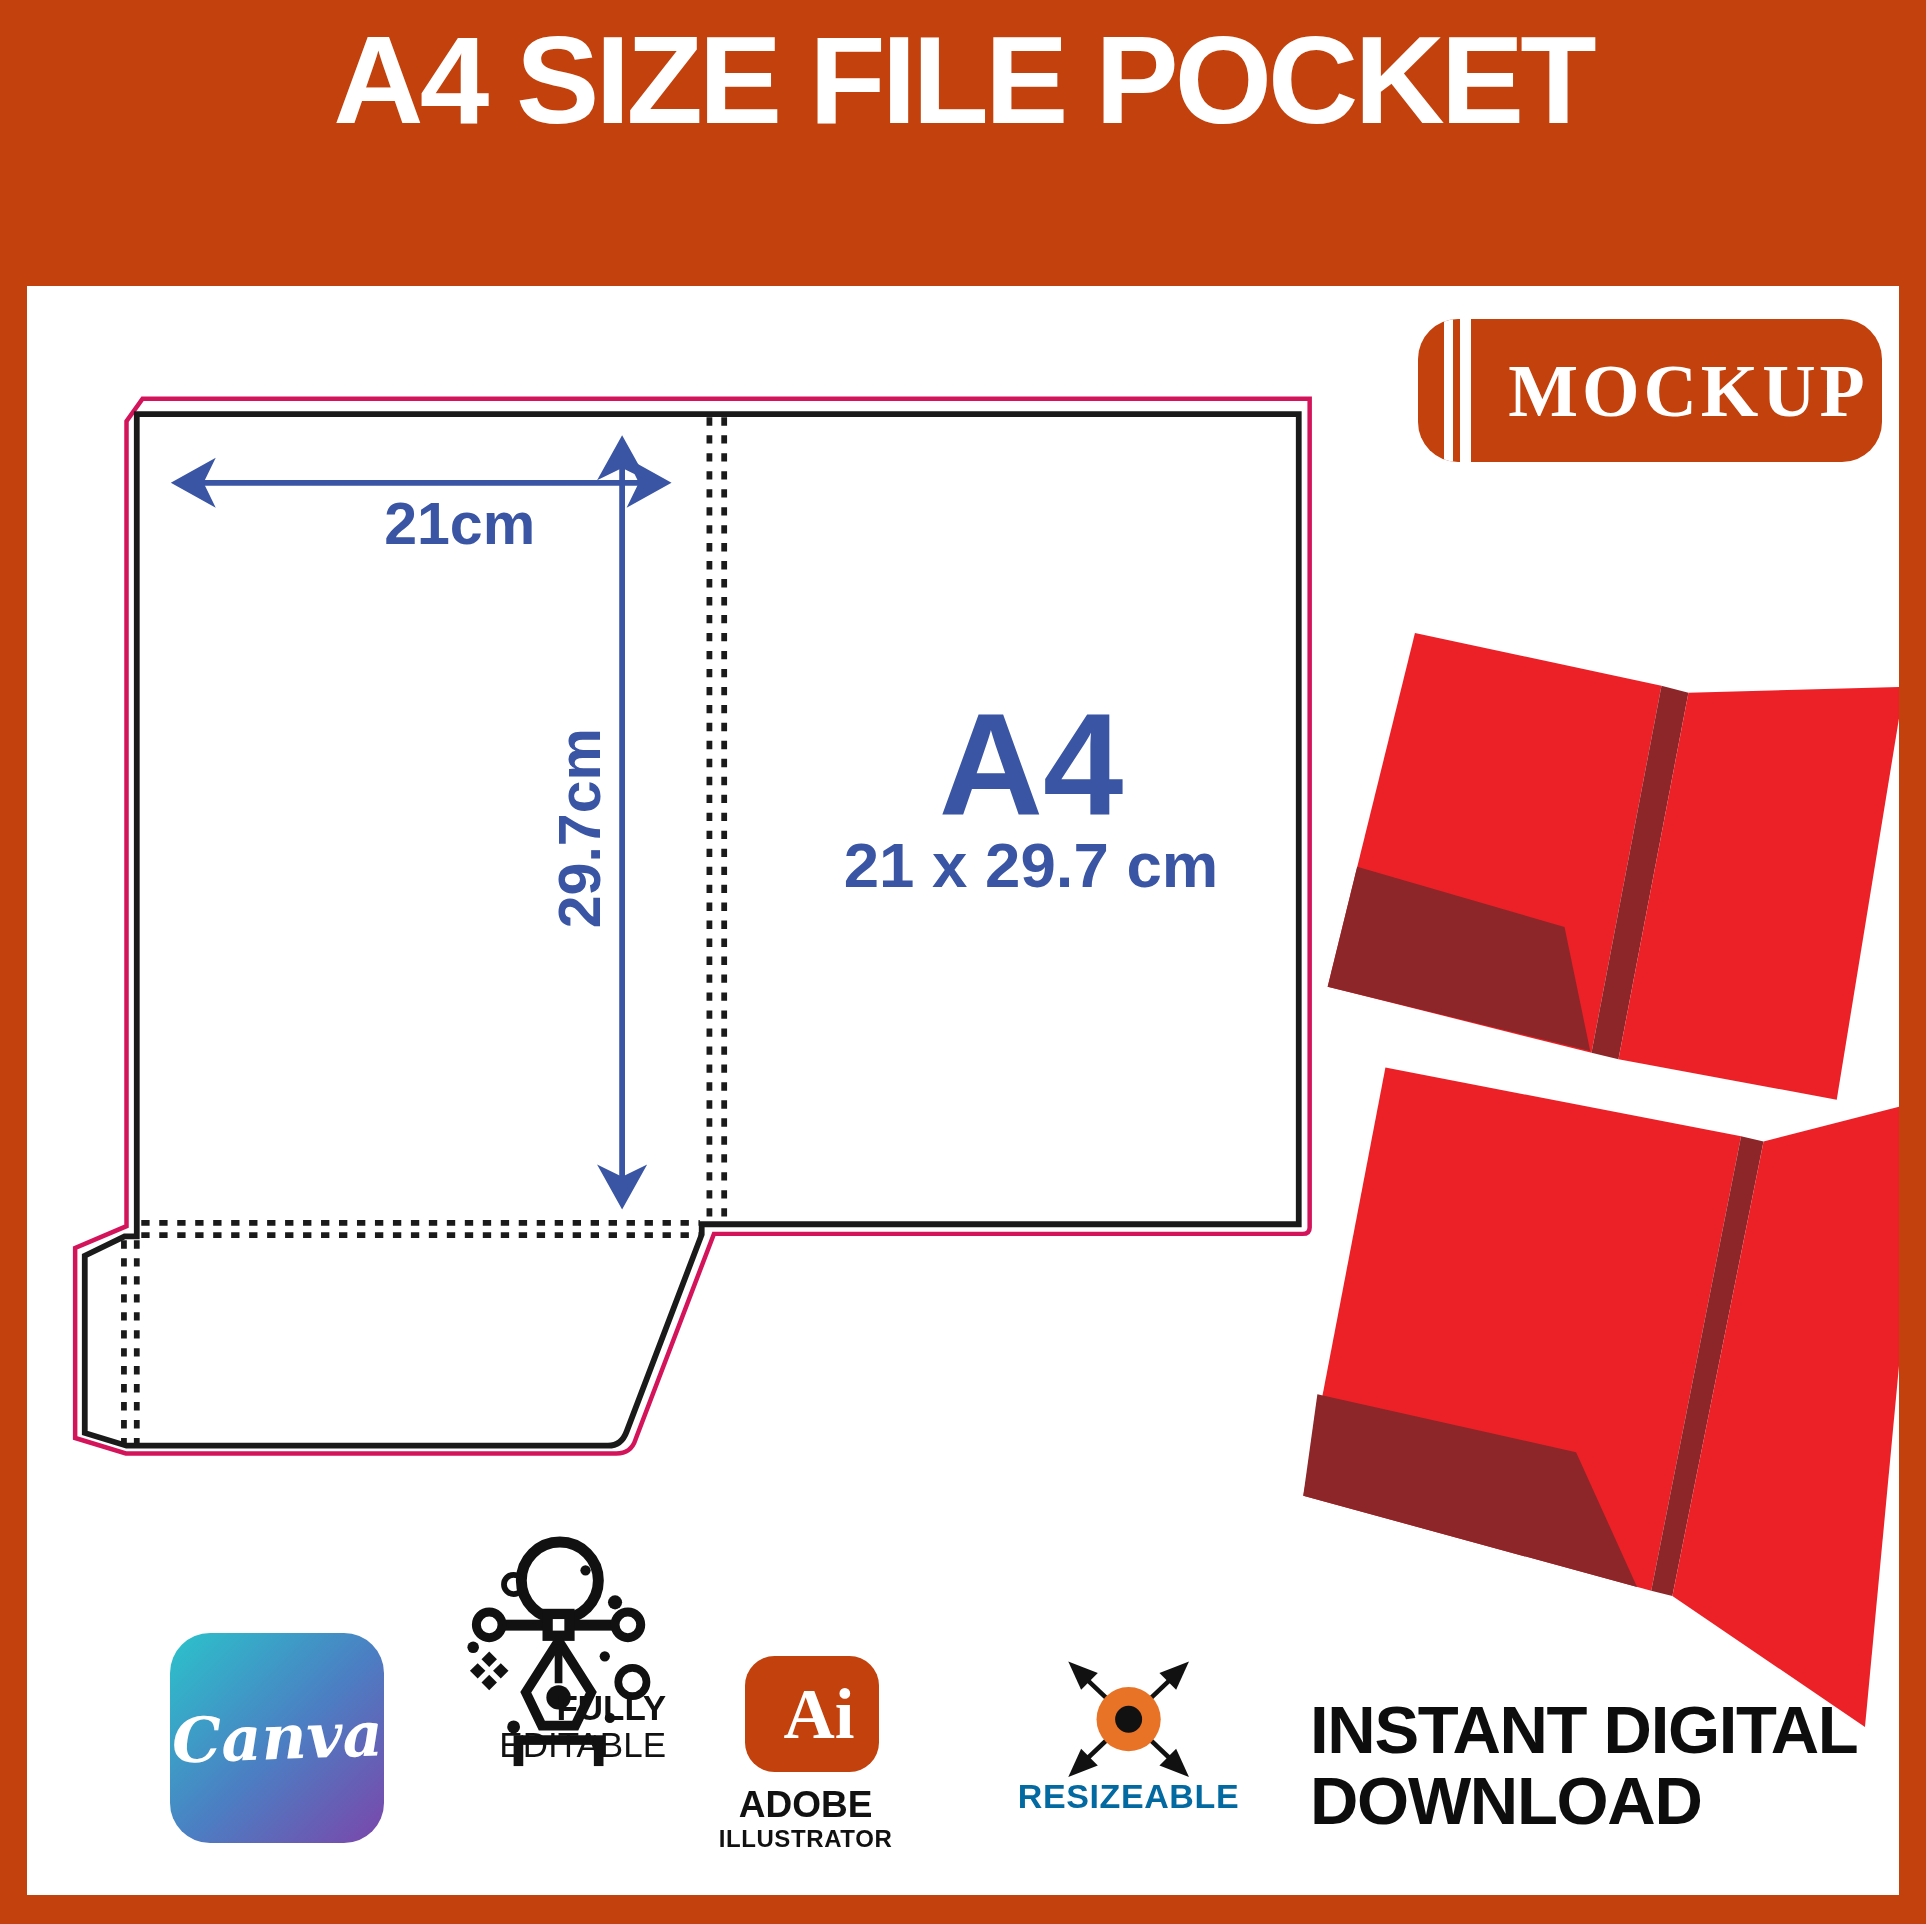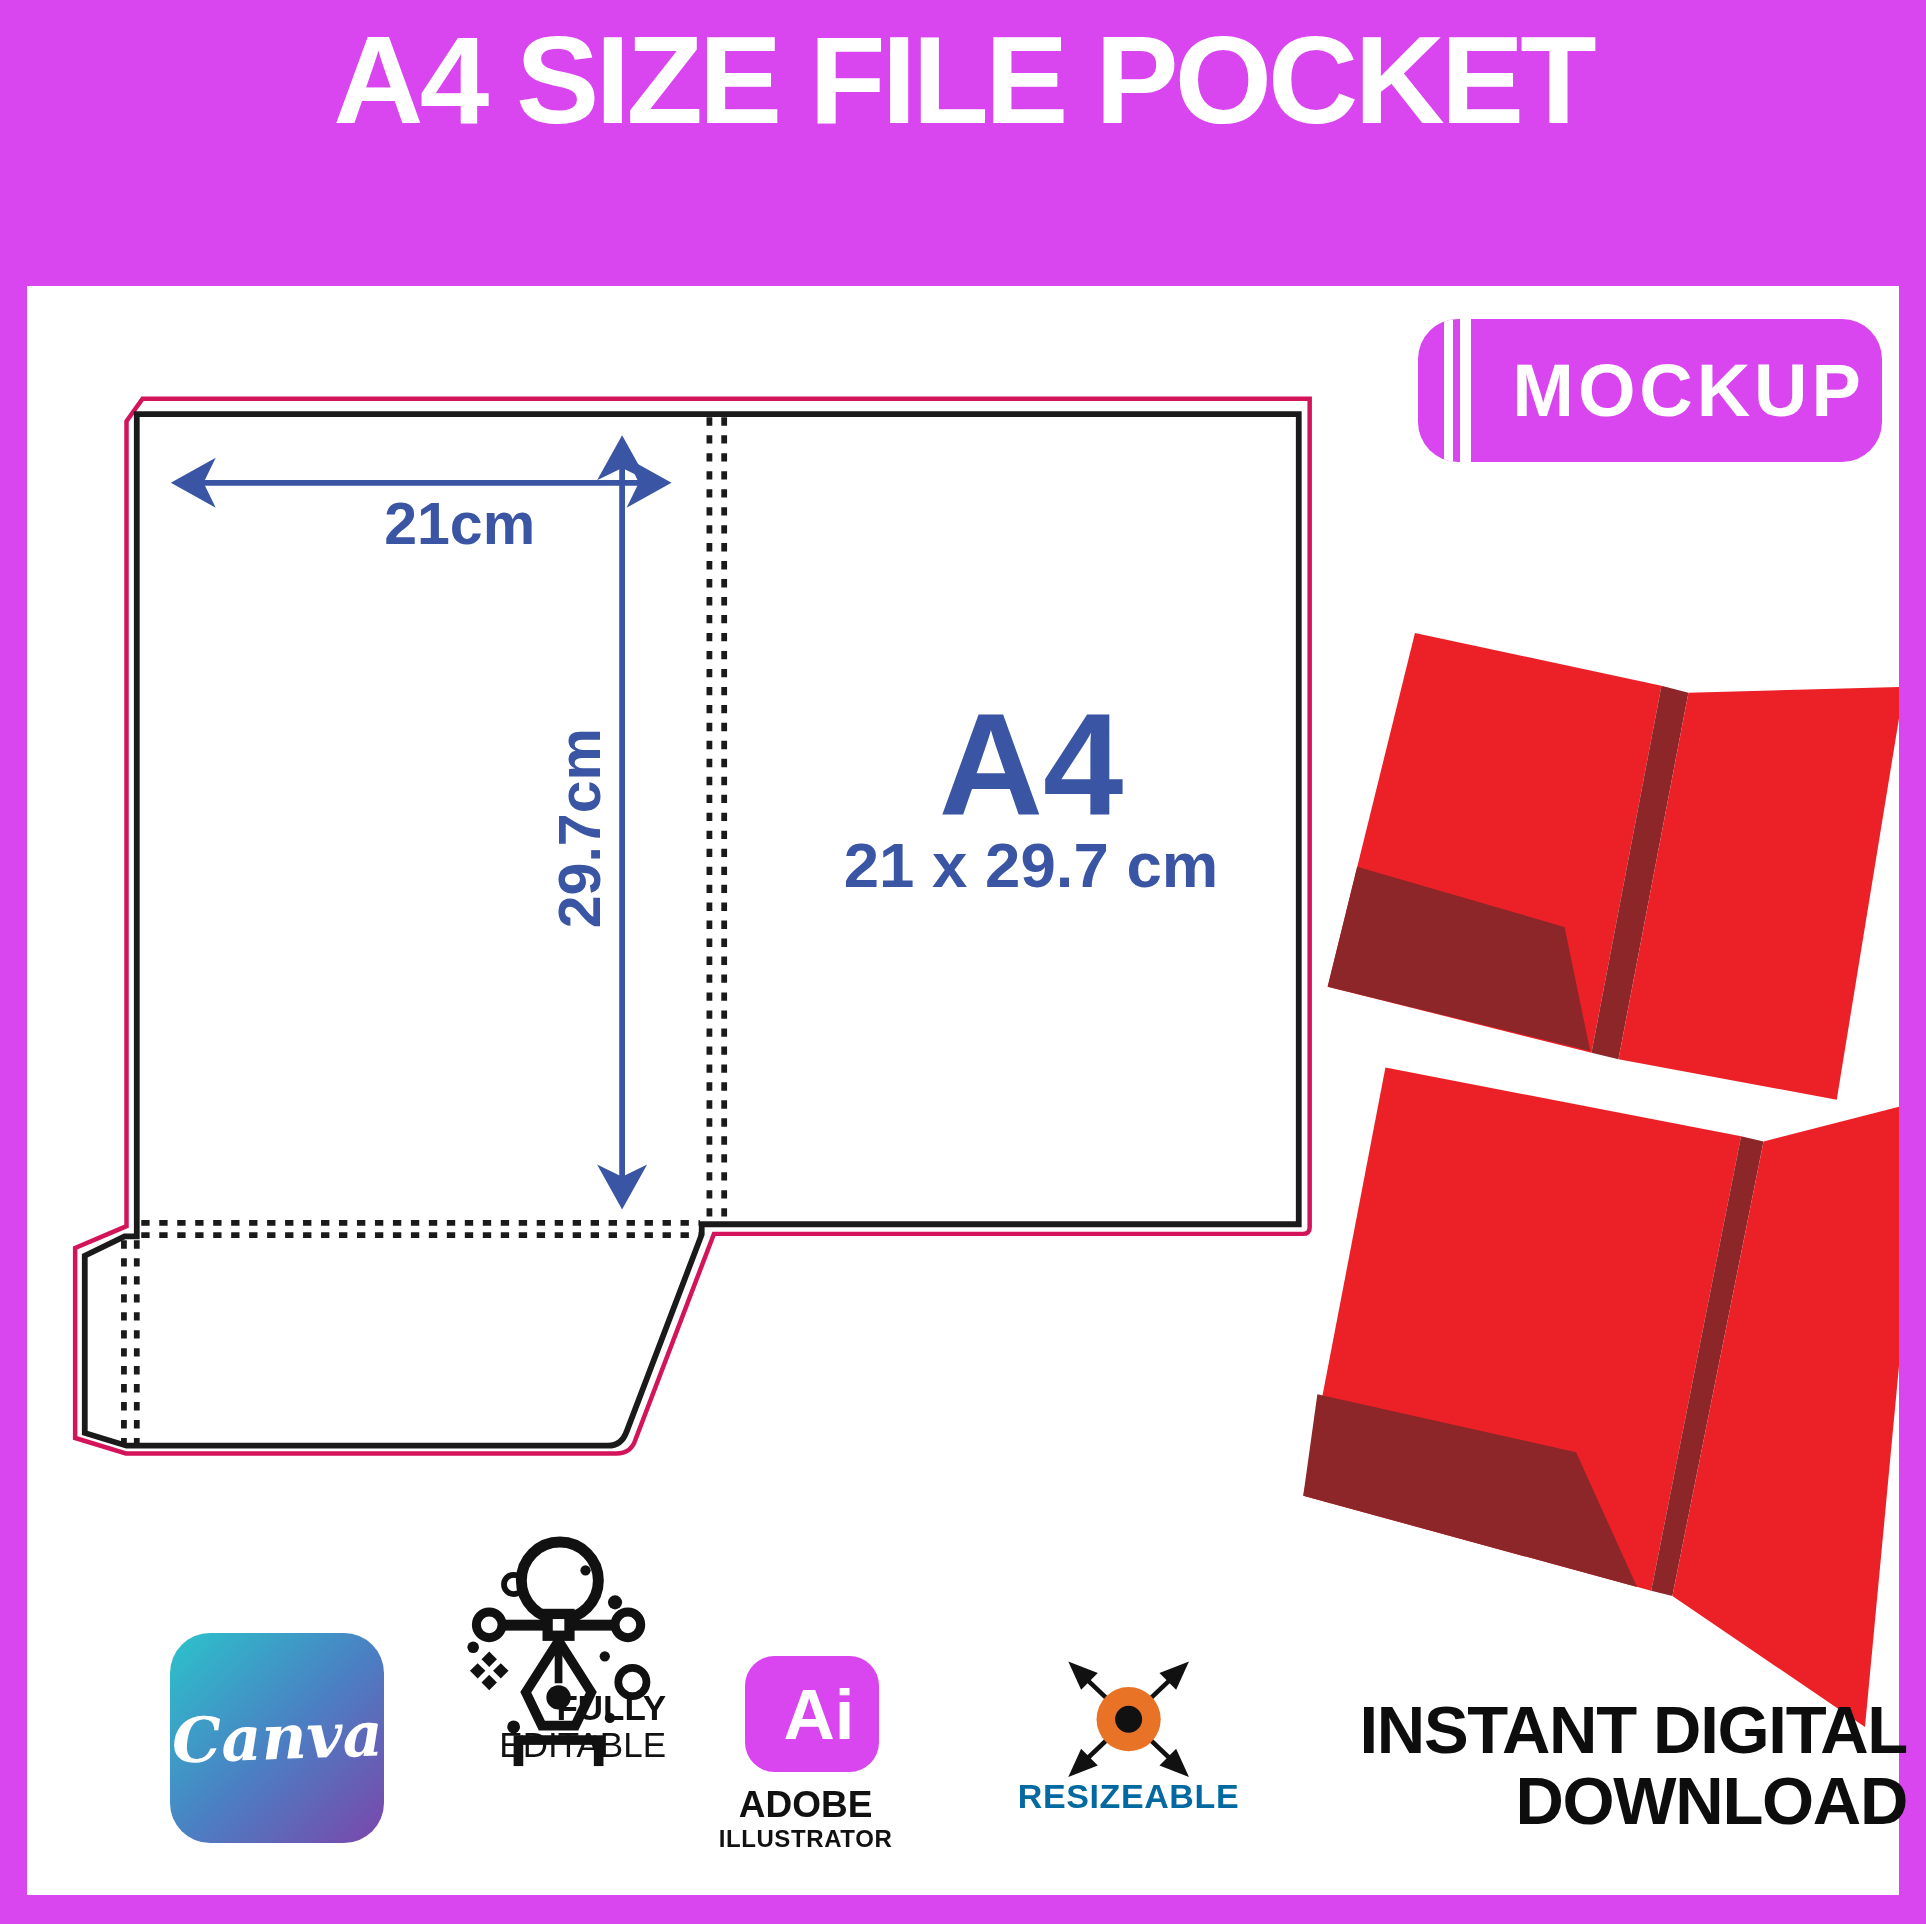--- a/index.html
+++ b/index.html
@@ -1,20 +1,20 @@
 <!DOCTYPE html>
 <html style="font-size:10.3px"><head>
 <meta charset="utf-8">
 <style>
   html,body{margin:0;padding:0;background:#888;}
   #page{
     position:relative;width:1926px;height:1924px;background:#ffffff;
     overflow:hidden;font-family:"Liberation Sans",sans-serif;
   }
-  .orange{background:#d946ef;}
+  .orange{background:#c2410c;font-family:Liberation Serif, serif;}
   .frame{position:absolute;}
   #frame-top{left:0;top:0;width:1926px;height:286px;}
   #frame-left{left:0;top:286px;width:27px;height:1638px;}
   #frame-right{left:1899px;top:286px;width:27px;height:1638px;}
   #frame-bottom{left:27px;top:1895px;width:1872px;height:29px;}
   .title{
     position:absolute;left:0;width:1926px;text-align:center;
     font-weight:bold;line-height:1;letter-spacing:-3.9px;white-space:nowrap;
   }
   #title1{top:16.7px;font-size:125px;color:#ffffff;}
@@ -49,21 +49,21 @@
   }
   #ai-label{color:#ffffff;font-size:71px;font-weight:bold;line-height:1;}
   #adobe-caption{position:absolute;left:709px;top:1785px;width:193px;text-align:center;color:#111;}
   #adobe-caption .cap1{font-size:37px;font-weight:bold;line-height:39px;}
   #adobe-caption .cap2{font-size:24px;font-weight:bold;line-height:29.5px;letter-spacing:0.6px;text-align:center;}
   #resizeable-caption{
     position:absolute;left:1000px;top:1777px;width:257px;text-align:center;
     font-size:34px;font-weight:bold;letter-spacing:0.6px;color:#0369a1;
   }
   #download-caption{
-    position:absolute;left:1310px;top:1694px;width:597px;text-align:right;
+    position:absolute;left:1310px;top:1694px;width:597px;text-align:left;
     color:#0d0d0d;font-weight:bold;letter-spacing:-1.3px;
   }
   #download-caption .dl{font-size:67px;line-height:71px;white-space:nowrap;}
 </style>
 </head>
 <body>
 
 <div id="page">
 
   <div id="frame-top" class="frame orange"></div>

